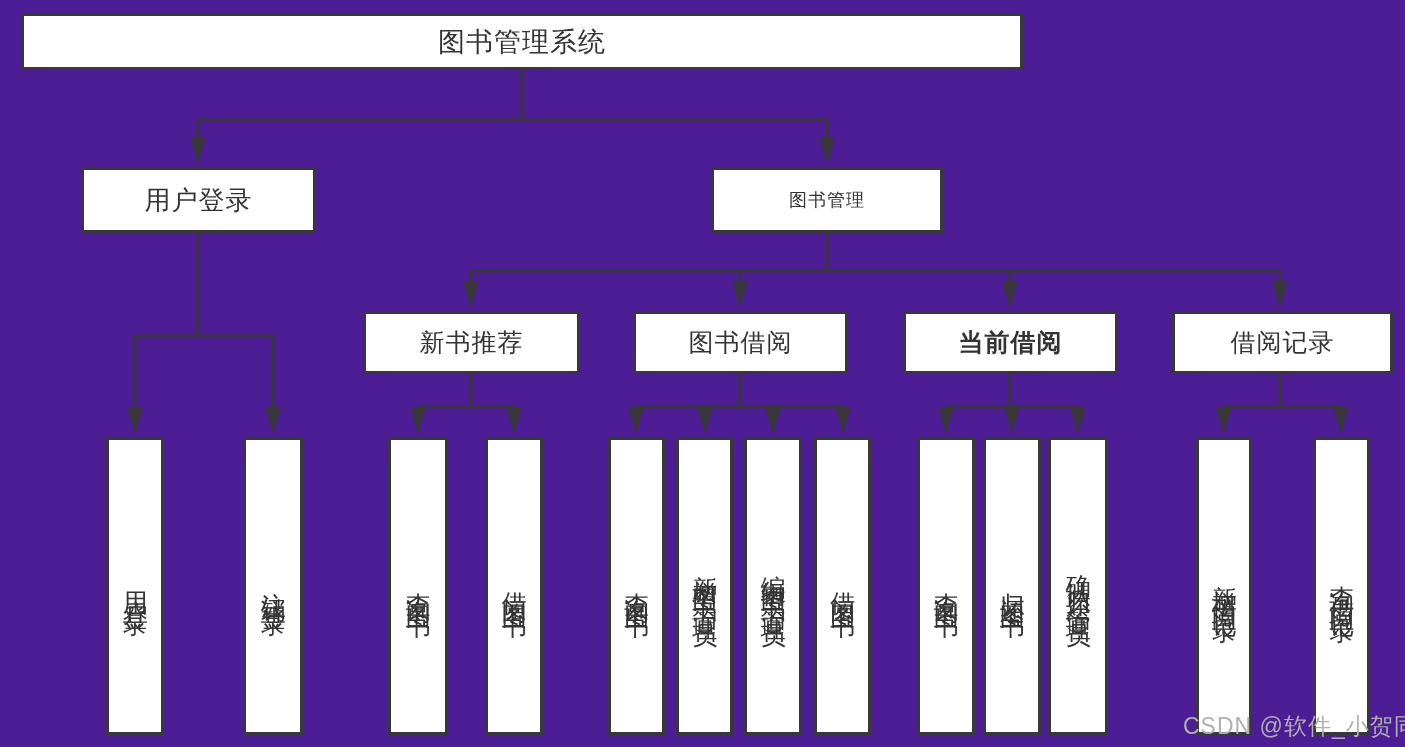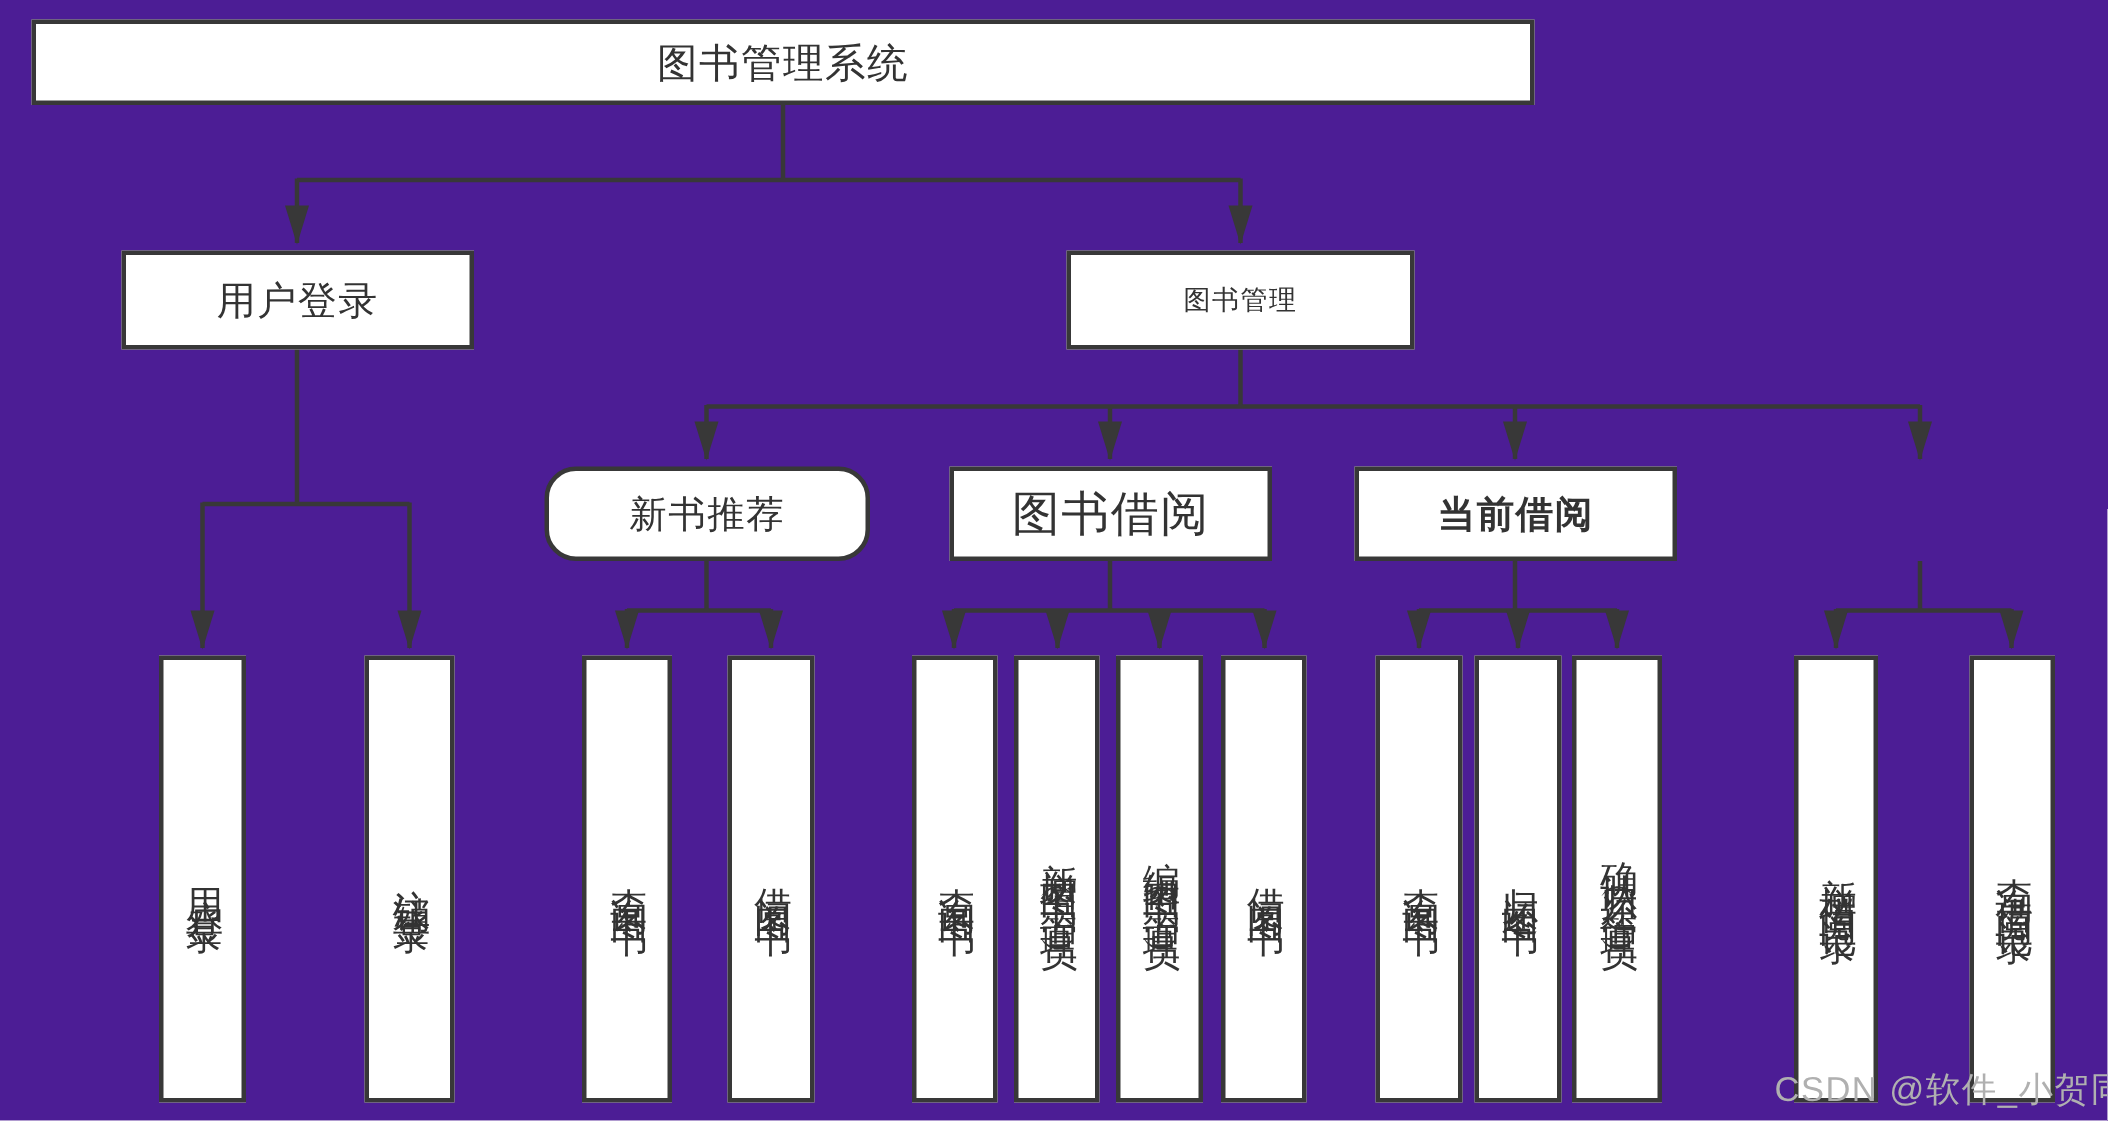--- a/index.html
+++ b/index.html
@@ -25,22 +25,22 @@
     justify-content: center;
     z-index: 2;
     color: #333333;
   }
 
   .h-node { letter-spacing: 1px; }
 
   .node-root   { left: 21px;  top: 13px;  width: 1002px; height: 57px; font-size: 27px; }
   .node-b0     { left: 81px;  top: 167px; width: 235px;  height: 66px; font-size: 26px; }
   .node-b1     { left: 711px; top: 167px; width: 232px;  height: 66px; font-size: 18px; }
-  .node-s0     { left: 363px; top: 311px; width: 217px;  height: 63px; font-size: 25px; border-radius: 21px; }
-  .node-s1     { left: 633px; top: 311px; width: 215px;  height: 63px; font-size: 32px; }
+  .node-s0     { left: 363px; top: 311px; width: 217px;  height: 63px; font-size: 25px; }
+  .node-s1     { left: 633px; top: 311px; width: 215px;  height: 63px; font-size: 25px; }
   .node-s2     { left: 903px; top: 311px; width: 215px;  height: 63px; font-size: 25px; font-weight: bold; }
   .node-s3     { left: 1172px;top: 311px; width: 221px;  height: 63px; font-size: 25px; }
 
   .leaf { top: 437px; height: 298px; }
   .leaf span {
     writing-mode: vertical-rl;
     text-orientation: mixed;
     font-size: 25px;
     line-height: 1.1;
     letter-spacing: 7px;
@@ -107,20 +107,21 @@
   </svg>
 
   <div class="node h-node node-root">图书管理系统</div>
 
   <div class="node h-node node-b0">用户登录</div>
   <div class="node h-node node-b1">图书管理</div>
 
   <div class="node h-node node-s0">新书推荐</div>
   <div class="node h-node node-s1">图书借阅</div>
   <div class="node h-node node-s2">当前借阅</div>
+  <div class="node h-node node-s3">借阅记录</div>
 
   <div class="node leaf" style="left:106px;width:58px">
     <span>用户登录</span>
   </div>
   <div class="node leaf" style="left:243px;width:60px">
     <span>注销登录</span>
   </div>
 
   <div class="node leaf" style="left:388px;width:60px">
     <span>查询图书</span>

